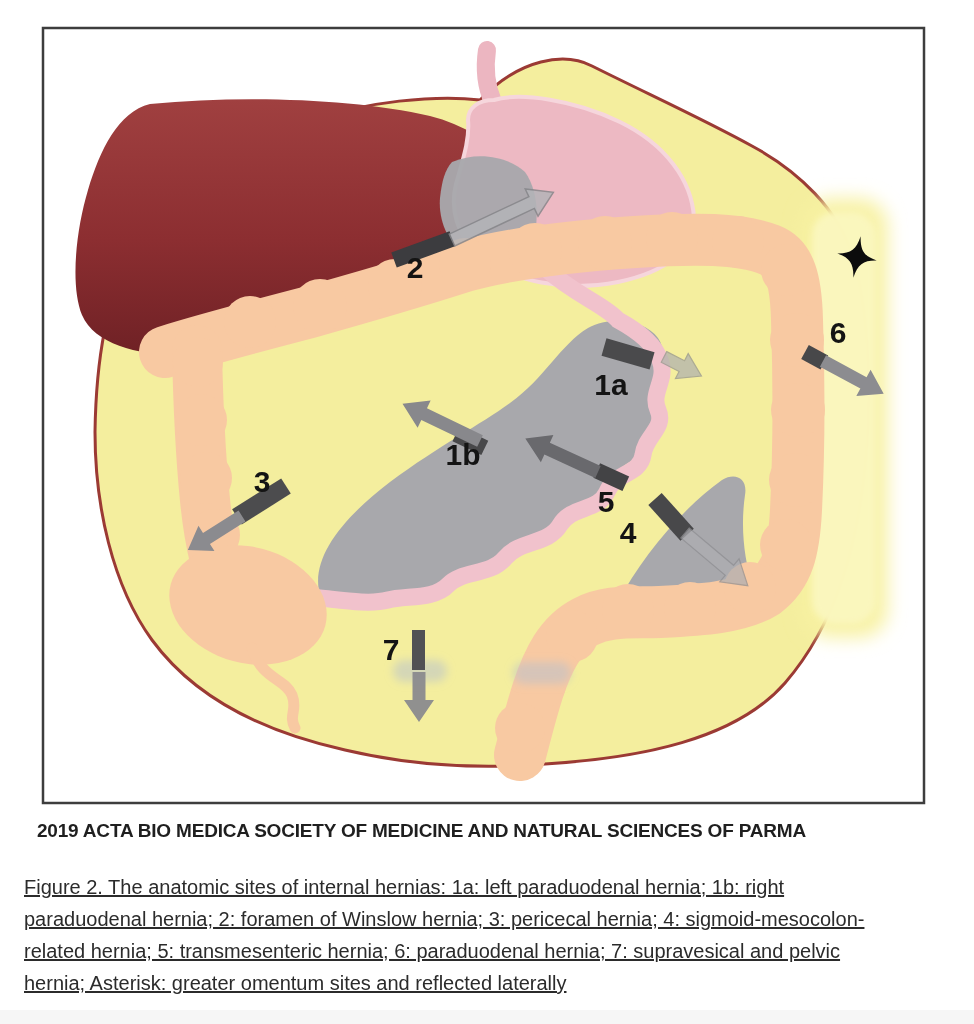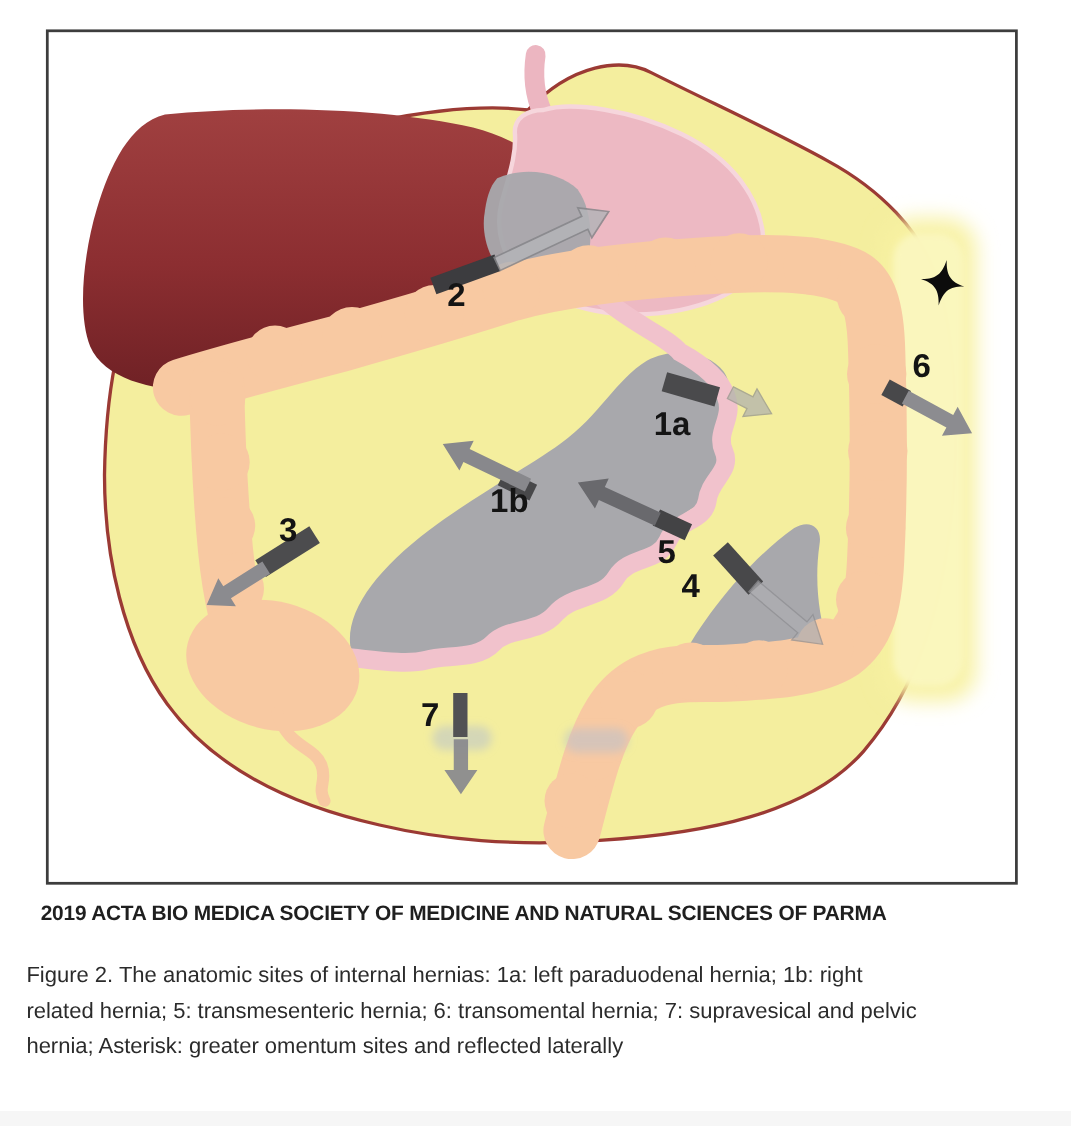--- a/index.html
+++ b/index.html
@@ -1,21 +1,21 @@
 <!DOCTYPE html>
 <html><head>
 <meta charset="utf-8">
 <style>
   html,body{margin:0;padding:0;background:#ffffff;}
   .page{position:relative;width:974px;height:1024px;background:#ffffff;overflow:hidden;
         font-family:"Liberation Sans",sans-serif;}
   .figure-svg{position:absolute;left:0;top:0;}
   .attribution{position:absolute;left:37px;top:820px;width:930px;
         font-size:19px;font-weight:700;color:#1f1f1f;letter-spacing:-0.2px;}
-  .caption{position:absolute;left:24px;top:871px;width:930px;color:#2b2b2b;}
+  .caption{position:absolute;left:24px;top:871px;width:930px;color:#2b2b2b;text-decoration:underline;}
   .cap-line{font-size:20px;line-height:32px;white-space:nowrap;}
   .bottom-band{position:absolute;left:0;top:1010px;width:974px;height:14px;background:#f6f6f6;}
   text.marker{font-family:"Liberation Sans",sans-serif;font-size:30px;font-weight:700;fill:#141414;}
 </style>
 </head>
 <body>
 
 <div class="page">
 
   <svg class="figure-svg" width="974" height="1024" viewBox="0 0 974 1024">
@@ -182,18 +182,19 @@
     <text class="marker" x="391" y="660" text-anchor="middle">7</text>
 
     <path fill="#0c0c0c" transform="rotate(10 857 257)" d="M857,236 C859,250 864,255 877,257 C864,259 859,264 857,278 C855,264 850,259 837,257
              C850,255 855,250 857,236 Z"></path>
   </svg>
 
   <div class="attribution">2019 ACTA BIO MEDICA SOCIETY OF MEDICINE AND NATURAL SCIENCES OF PARMA</div>
 
   <div class="caption">
     <div class="cap-line">Figure 2. The anatomic sites of internal hernias: 1a: left paraduodenal hernia; 1b: right</div>
-    <div class="cap-line">related hernia; 5: transmesenteric hernia; 6: transomental hernia; 7: supravesical and pelvic</div>
+    <div class="cap-line">paraduodenal hernia; 2: foramen of Winslow hernia; 3: pericecal hernia; 4: sigmoid-mesocolon-</div>
+    <div class="cap-line">related hernia; 5: transmesenteric hernia; 6: paraduodenal hernia; 7: supravesical and pelvic</div>
     <div class="cap-line">hernia; Asterisk: greater omentum sites and reflected laterally</div>
   </div>
 
   <div class="bottom-band"></div>
 </div>
 
 </body></html>

